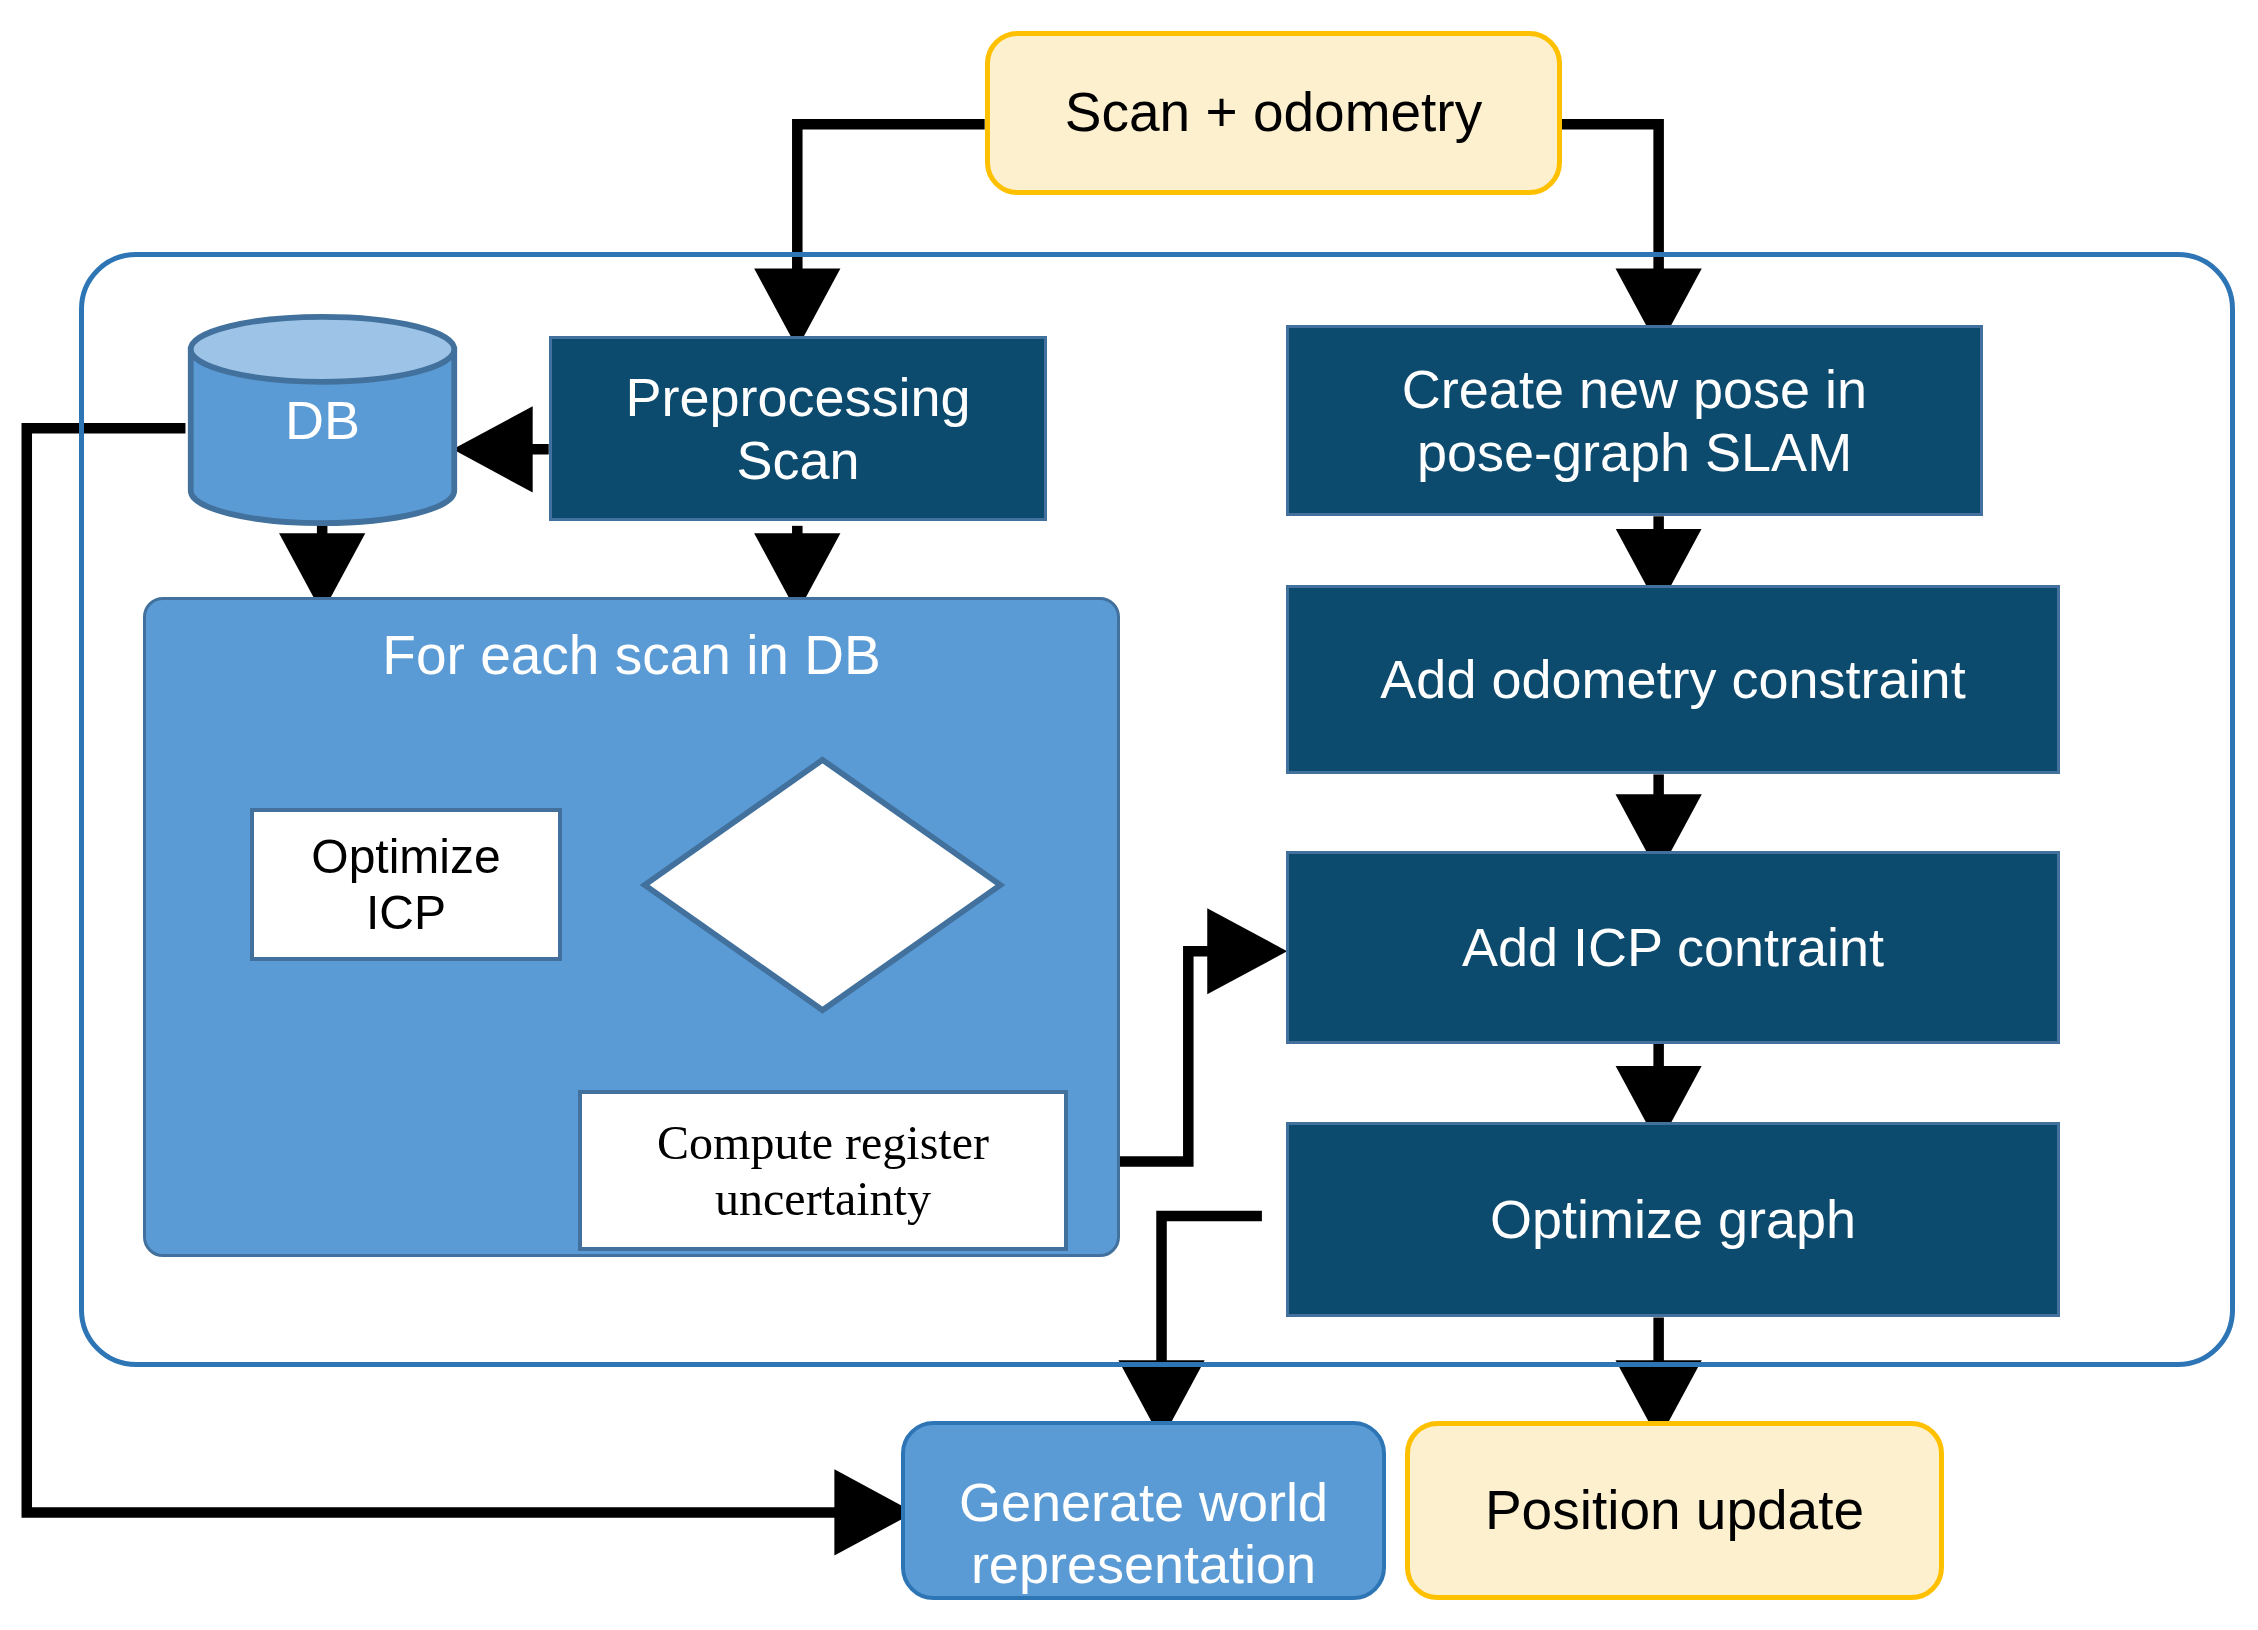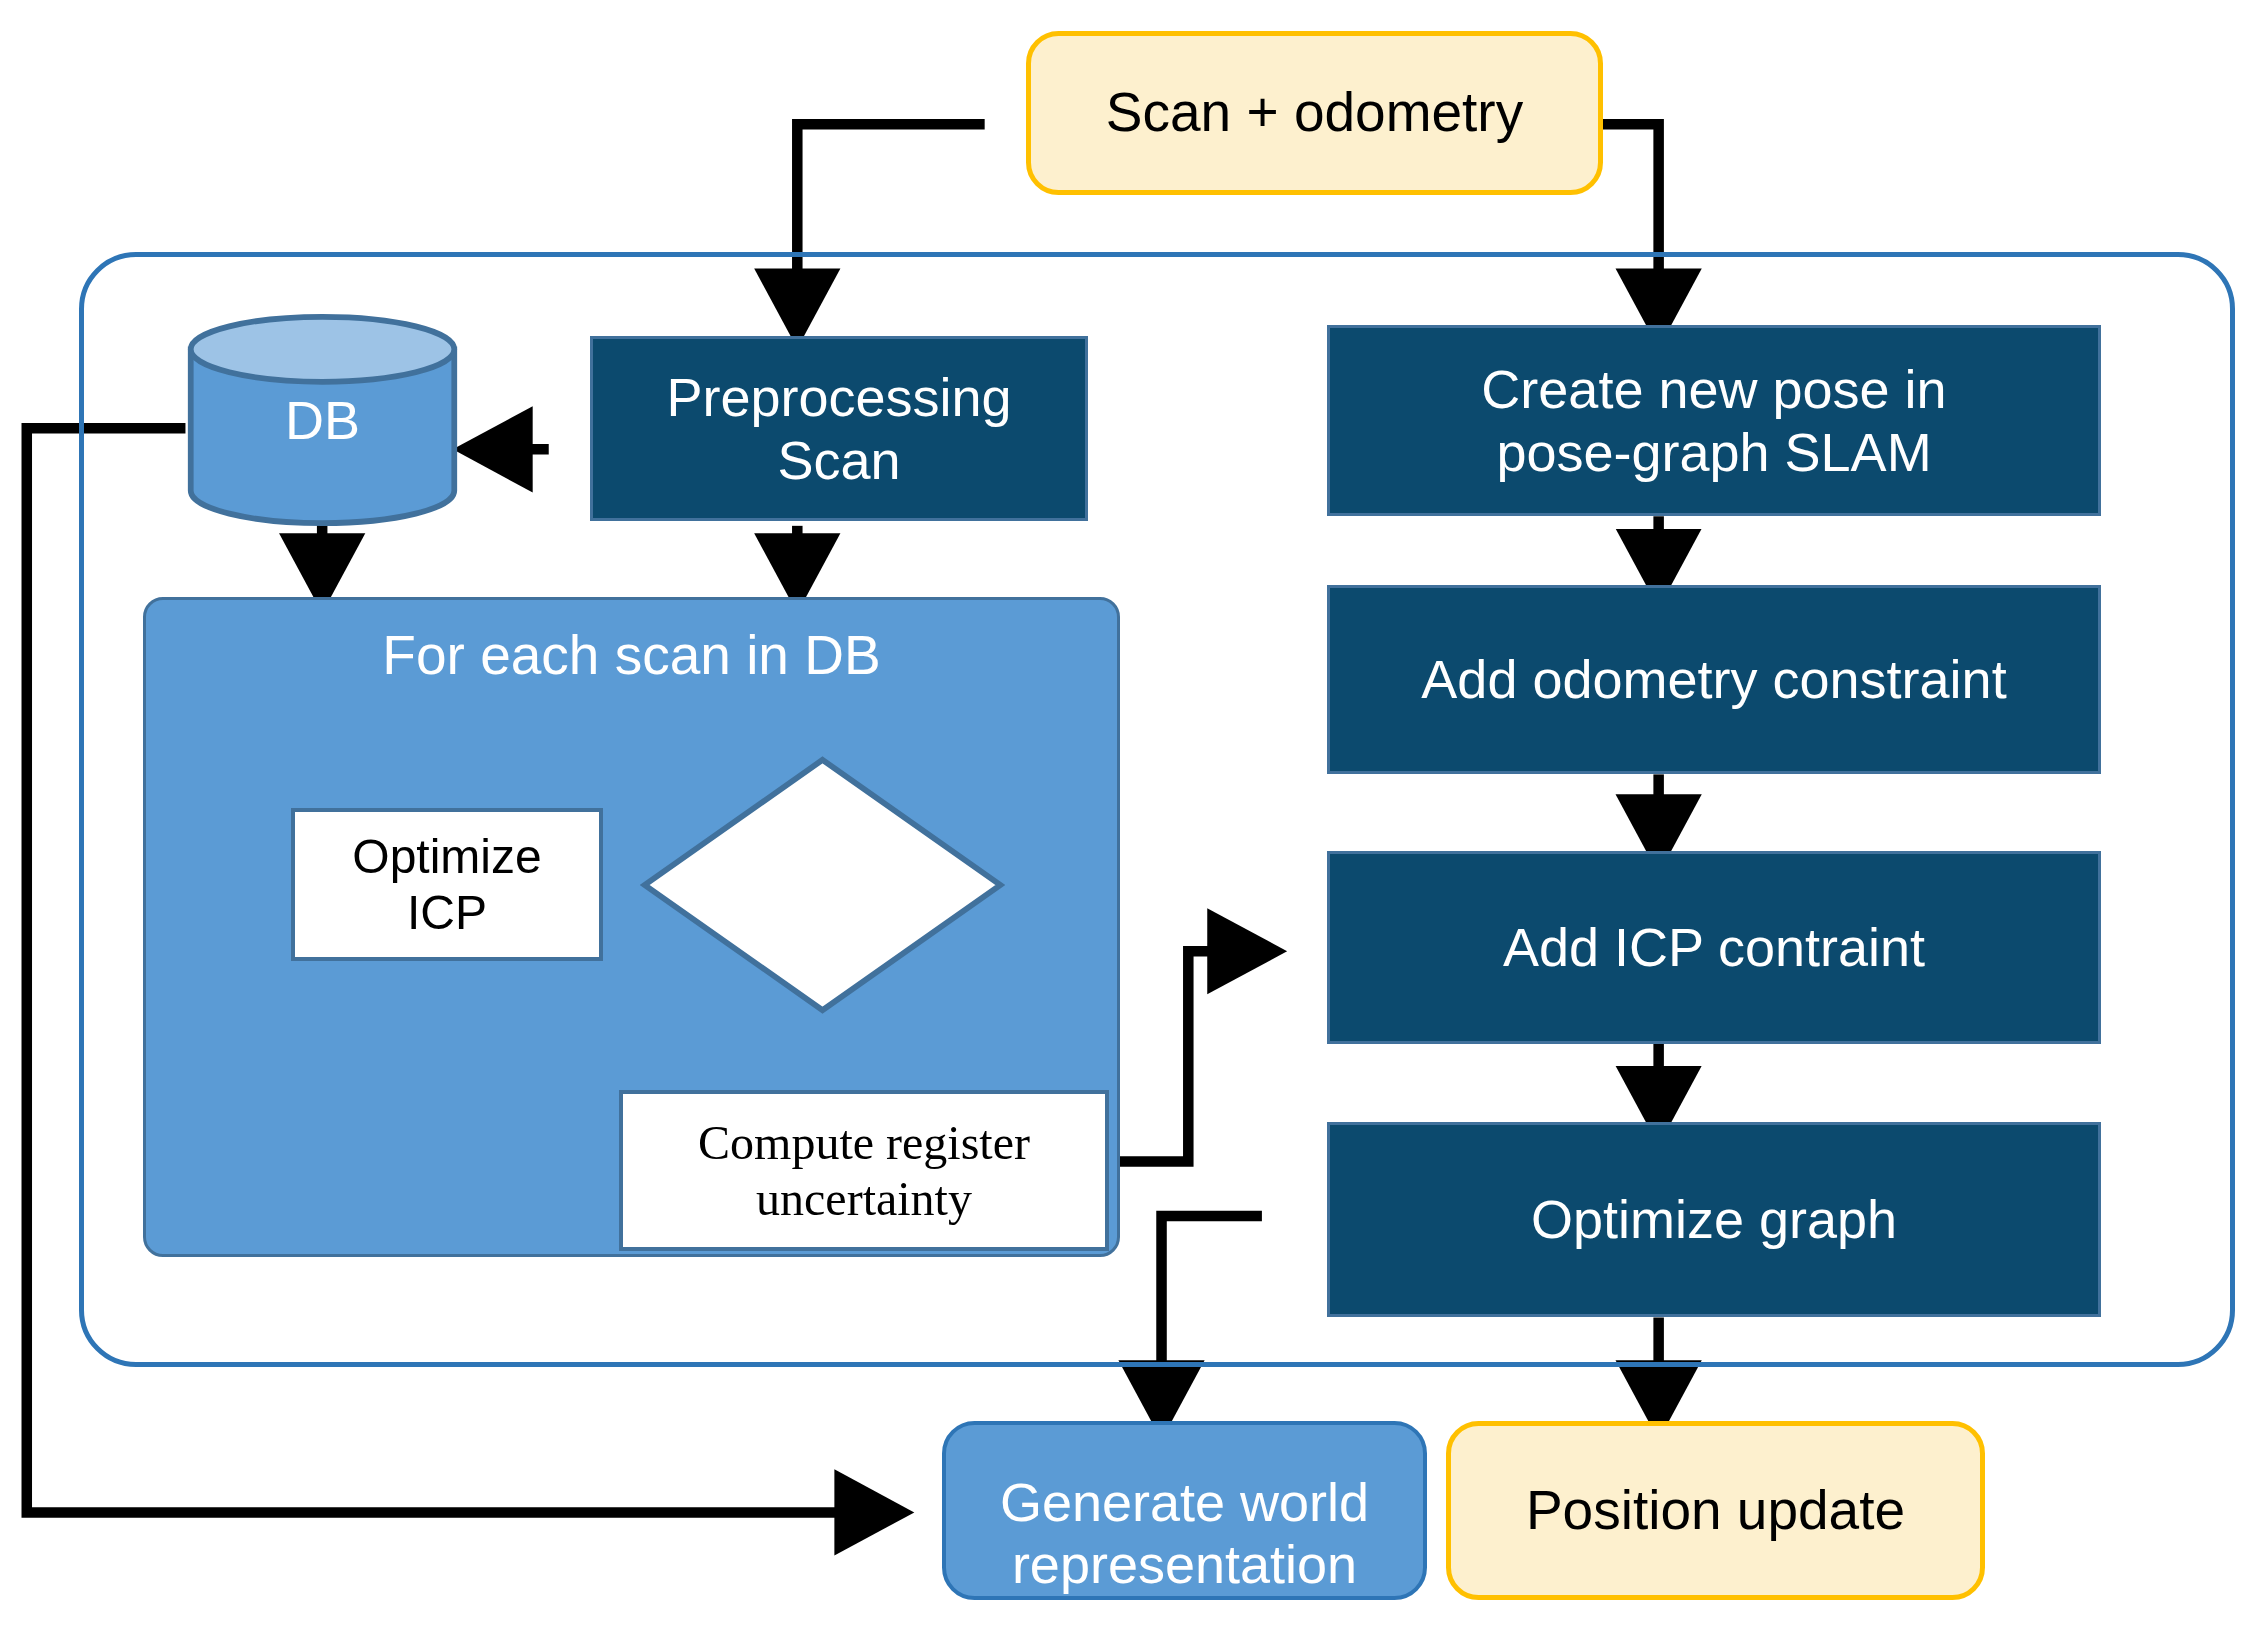--- a/index.html
+++ b/index.html
@@ -26,21 +26,20 @@
 
   
   .node {
     position: absolute;
     display: flex;
     align-items: center;
     justify-content: center;
     text-align: center;
     box-sizing: border-box;
     line-height: 1.16;
-    margin-left: 41px;
   }
 
   
   .proc {
     background: #0c4a6e;
     border: 3.8px solid #41719C;
     color: #ffffff;
     font-size: 54px;
   }
 
@@ -206,21 +205,21 @@
   <div class="node whitebox" style="left:250px; top:808px; width:312px; height:153px;">
     <span class="lbl">Optimize
 ICP</span>
   </div>
 
   <div class="node whitebox" style="left:578px; top:1090px; width:490px; height:161px;font-family:Liberation Serif, serif;">
     <span class="lbl">Compute register
 uncertainty</span>
   </div>
 
-  <div class="node proc" style="left:1286px; top:325px; width:774px; height:191px;">
+  <div class="node proc" style="left:1286px; top:325px; width:697px; height:191px;">
     <span class="lbl">Create new pose in
 pose-graph SLAM</span>
   </div>
 
   <div class="node proc" style="left:1286px; top:585px; width:774px; height:189px;">
     <span class="lbl">Add odometry constraint</span>
   </div>
 
   <div class="node proc" style="left:1286px; top:851px; width:774px; height:193px;">
     <span class="lbl">Add ICP contraint</span>

